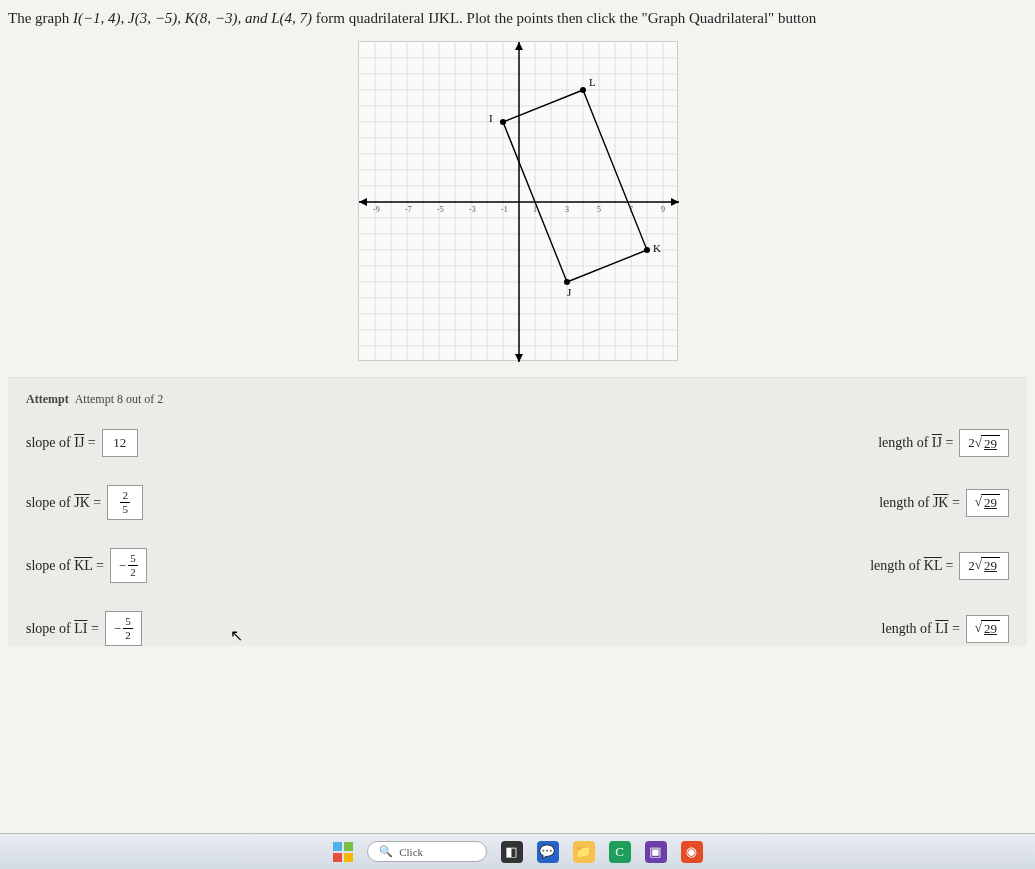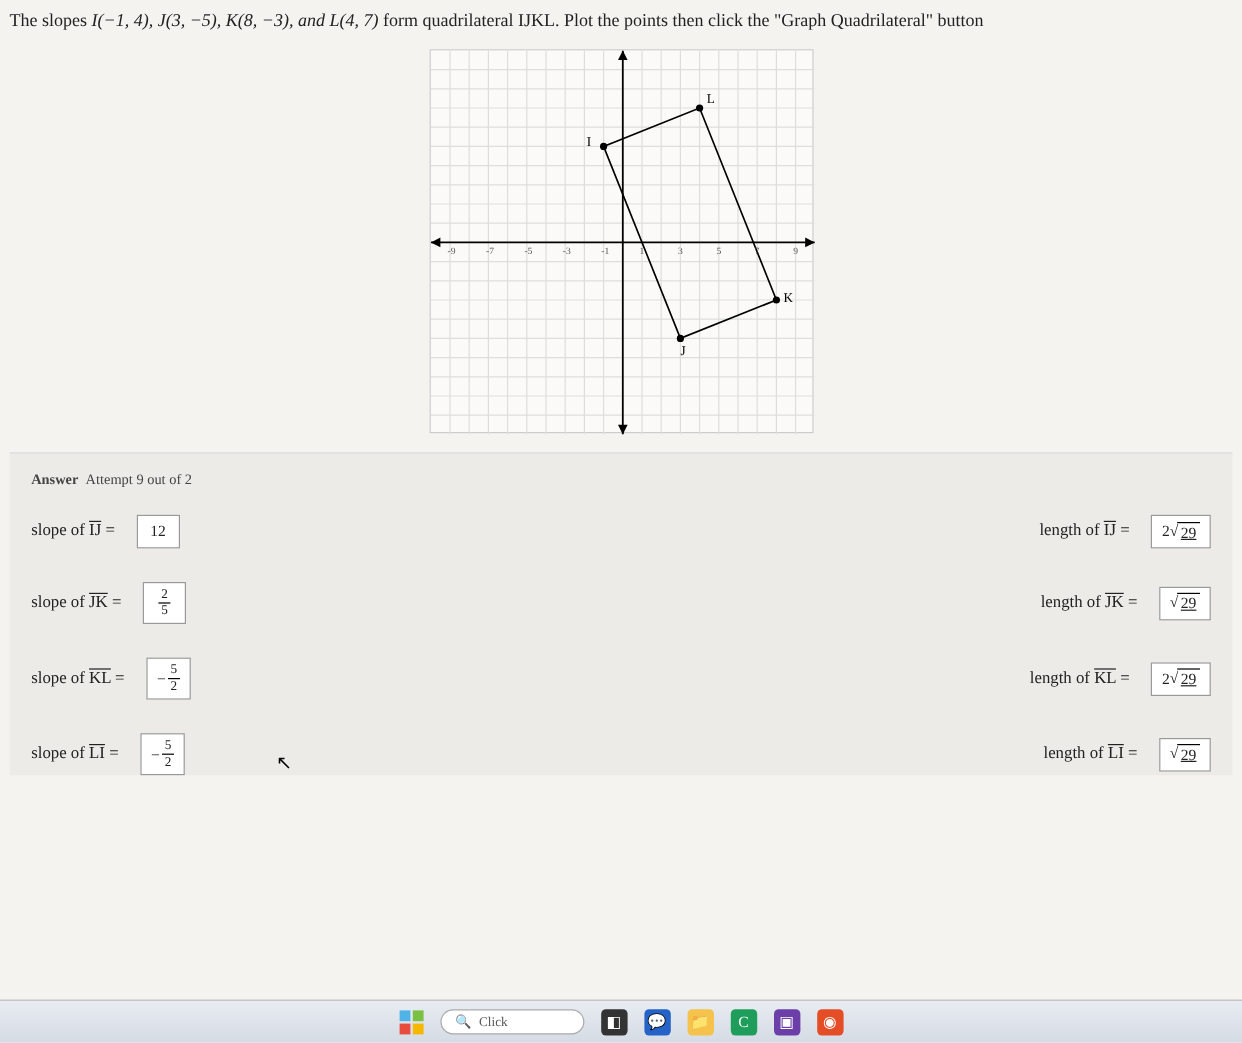--- a/index.html
+++ b/index.html
@@ -27,21 +27,21 @@
   background: #ecebe7;
   border-top: 1px solid #ddd;
   padding: 14px 18px 0 18px;
 }
 .answer-header { font-size: 12px; color: #444; margin-bottom: 22px; }
 .answer-header b { font-weight: bold; margin-right: 6px; }
 .row {
   display: flex; justify-content: space-between; align-items: center;
   margin-bottom: 28px;
 }
-.cell { display: flex; align-items: center; gap: 18px; font-size: 14px; }
+.cell { display: flex; align-items: center; gap: 6px; font-size: 14px; }
 .ansbox {
   border: 1px solid #999; background: #fff;
   padding: 4px 8px; min-width: 36px; text-align: center;
   font-size: 13px; display: inline-flex; align-items: center; justify-content: center;
   min-height: 28px;
 }
 .frac {
   display: inline-flex; flex-direction: column; align-items: center;
   font-size: 11px; line-height: 1;
 }
@@ -79,21 +79,21 @@
 .winlogo div:nth-child(1){background:#4fb3e8}
 .winlogo div:nth-child(2){background:#7cc043}
 .winlogo div:nth-child(3){background:#e74c3c}
 .winlogo div:nth-child(4){background:#f5b700}
 </style>
 </head>
 <body>
 
 <div class="content">
   <p class="problem-text">
-    <span>The slopes </span><i>I(−1, 4), J(3, −5), K(8, −3), and L(4, 7)</i><span> form quadrilateral IJKL. Plot the points then click the "Graph Quadrilateral" button</span>
+    <span>The graph </span><i>I(−1, 4), J(3, −5), K(8, −3), and L(4, 7)</i><span> form quadrilateral IJKL. Plot the points then click the "Graph Quadrilateral" button</span>
   </p>
 
 
   <div class="graph-wrap">
     <div class="graph">
       <svg width="320" height="320" viewBox="0 0 320 320">
         <g stroke="#ddd" stroke-width="1">
           <line x1="0" y1="16" x2="320" y2="16"></line>
             <line x1="0" y1="32" x2="320" y2="32"></line>
             <line x1="0" y1="48" x2="320" y2="48"></line>
@@ -159,21 +159,21 @@
             <text x="270" y="170">7</text>
             <text x="302" y="170">9</text>
         </g>
       </svg>
     </div>
   </div>
 
 
   <div class="answer-section">
     <div class="answer-header">
-      <b>Answer</b><span>Attempt 9 out of 2</span>
+      <b>Attempt</b><span>Attempt 8 out of 2</span>
     </div>
 
     <div class="row">
       <div class="cell">
         <span>slope of <span class="overline">IJ</span> =</span>
         <span class="ansbox">12</span>
       </div>
       <div class="cell">
         <span>length of <span class="overline">IJ</span> =</span>
         <span class="ansbox">

